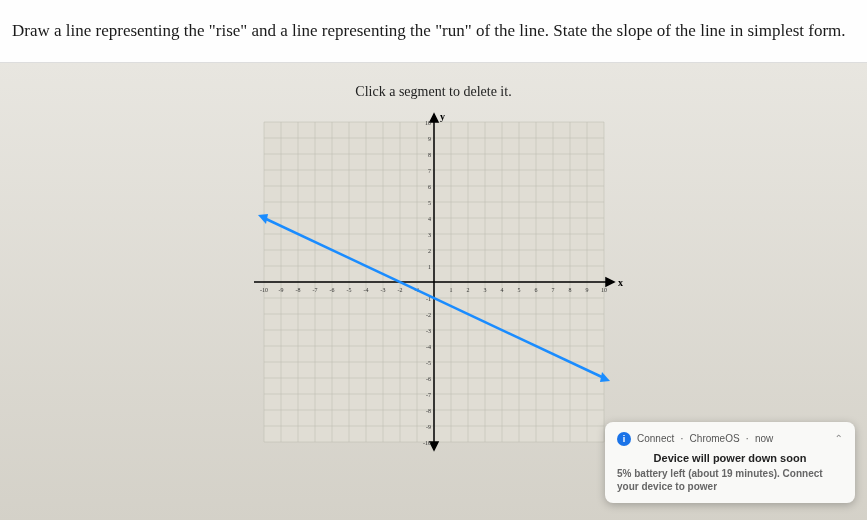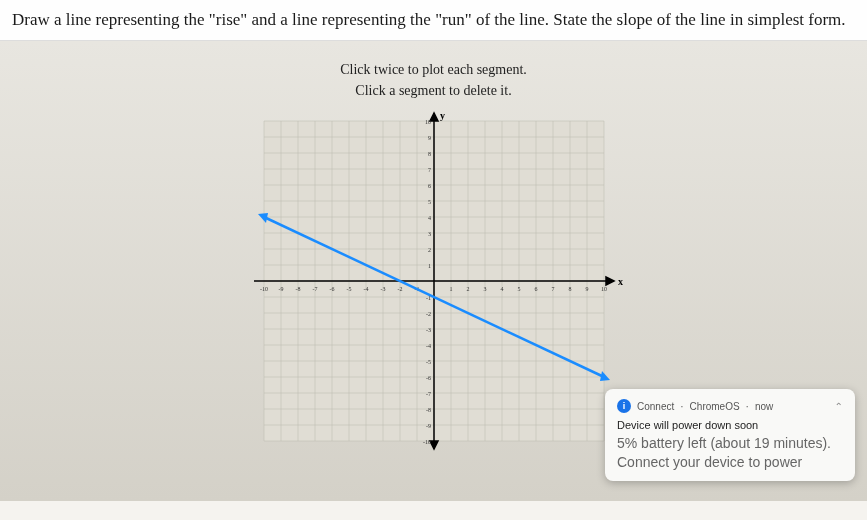--- a/index.html
+++ b/index.html
@@ -5,21 +5,21 @@
     * { margin: 0; padding: 0; box-sizing: border-box; }
     body {
       font-family: Georgia, 'Times New Roman', serif;
       background: #f5f3ef;
       width: 867px;
       height: 520px;
       overflow: hidden;
       position: relative;
     }
     .question-area {
-      padding: 8px 12px;
+      padding: 19px 12px;
       background: #fefefe;
       border-bottom: 1px solid #ddd;
     }
     .question-text {
       font-size: 17px;
       color: #1a1a1a;
       line-height: 1.4;
     }
     .workspace {
       background: linear-gradient(180deg, #e8e6e0 0%, #d4d1c8 100%);
@@ -71,45 +71,46 @@
       border-radius: 50%;
       display: flex;
       align-items: center;
       justify-content: center;
       color: #fff;
       font-size: 9px;
       font-weight: bold;
     }
     .notif-title {
       font-size: 11px;
-      font-weight: normal;
+      font-weight: bold;
       color: #222;
       margin-bottom: 3px;
+      text-align: center;
     }
     .notif-body {
-      font-size: 14px;
+      font-size: 10px;
       color: #666;
       line-height: 1.3;
+      font-weight: bold;
     }
     .notif-chevron {
       margin-left: auto;
       color: #888;
       font-size: 10px;
     }
   </style>
 </head>
 <body>
 
 <div class="question-area">
   <div class="question-text">Draw a line representing the "rise" and a line representing the "run" of the line. State the slope of the line in simplest form.</div>
 </div>
 
 <div class="workspace">
   <div class="instructions">
-    <div>Click twice to plot each segment.</div>
     <div>Click a segment to delete it.</div>
   </div>
 
   <div class="graph-container">
     <svg class="graph-svg" viewBox="0 0 400 340">
 
       <g>
         <rect x="30" y="10" width="340" height="320" fill="#e0ddd4" stroke="none"></rect>
       </g>
       <g stroke="#bbb8af" stroke-width="0.5">

